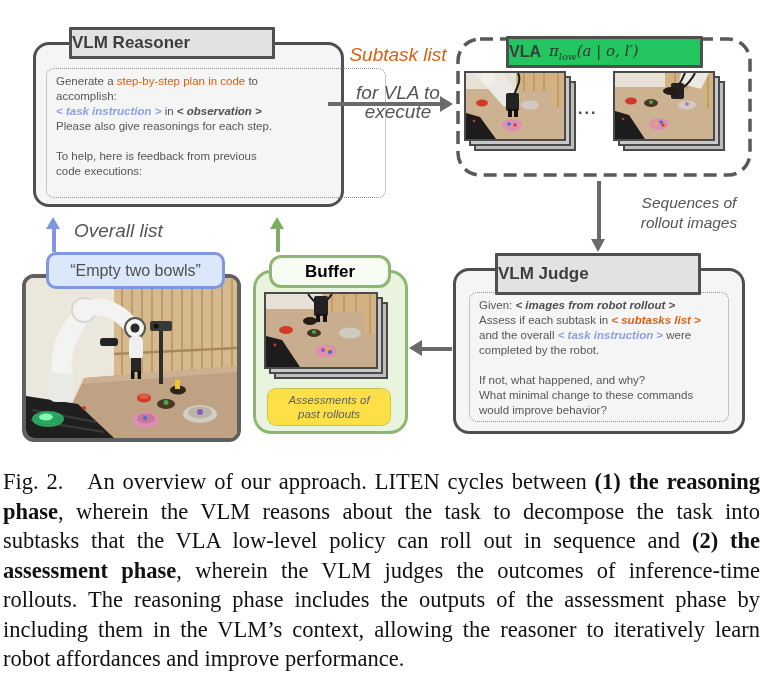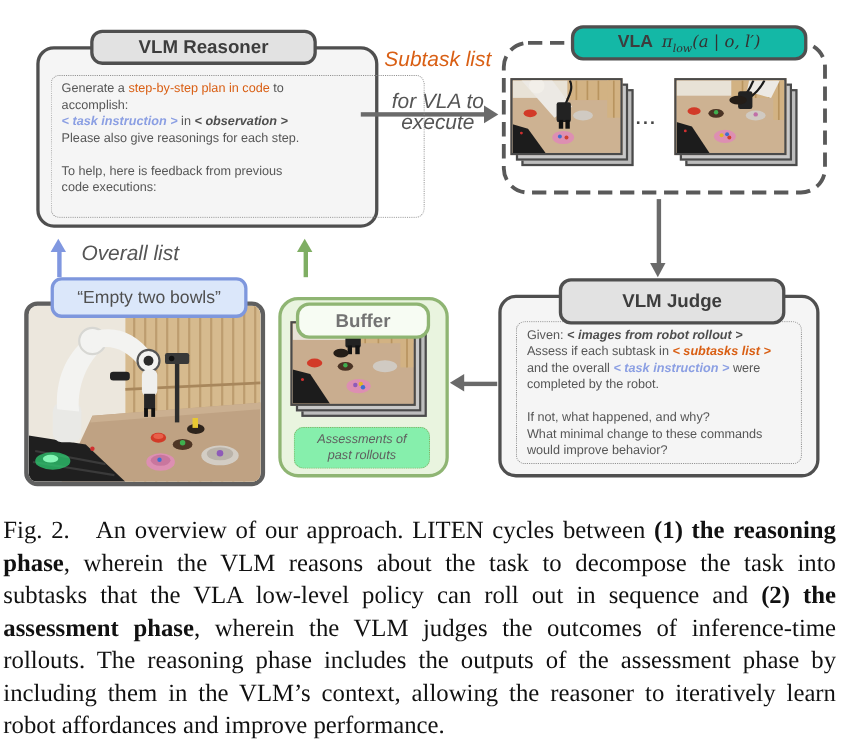--- a/index.html
+++ b/index.html
@@ -1,39 +1,39 @@
 <!DOCTYPE html>
 <html><head>
 <meta charset="utf-8">
 <style>
   html,body{margin:0;padding:0;background:#fff;}
   #fig{position:relative;width:765px;height:682px;background:#fff;font-family:"Liberation Sans",sans-serif;overflow:hidden;}
   .abs{position:absolute;}
 
   
   .gbox{position:absolute;border:3.5px solid #4f4f4f;border-radius:16px;background:#f5f5f5;box-sizing:border-box;}
-  .gtab{position:absolute;border:3.5px solid #4f4f4f;border-radius:11px;background:#e2e2e2;box-sizing:border-box;
-        display:flex;align-items:center;justify-content:center;font-weight:bold;font-size:17px;color:#3d3d3d;z-index:4;margin-left:13px;}
+  .gtab{position:absolute;border:3.5px solid #4f4f4f;border-radius:1px;background:#e2e2e2;box-sizing:border-box;
+        display:flex;align-items:center;font-weight:bold;font-size:17px;color:#3d3d3d;z-index:4;}
   .prompt{position:absolute;border:1.5px dotted #8f8f8f;border-radius:8px;box-sizing:border-box;
           padding:5px 9px;font-size:11.5px;line-height:15px;color:#565656;white-space:pre-wrap;z-index:3;}
 
   
   .seg-plain{}
   .seg-bold{font-weight:bold;}
   .seg-orange{color:#d95f14;}
   .seg-orange-bi{color:#d95f14;font-weight:bold;font-style:italic;}
   .seg-blue-bi{color:#8b9fe3;font-weight:bold;font-style:italic;}
   .seg-dark-bi{color:#4e4e4e;font-weight:bold;font-style:italic;}
   .seg-green-bi{color:#6fa24f;font-weight:bold;font-style:italic;}
 
   
   .buffer-box{position:absolute;border:3.5px solid #8fb573;border-radius:18px;background:#e9f4df;box-sizing:border-box;}
   .buffer-tab{position:absolute;border:3.5px solid #8fb573;border-radius:12px;background:#f7fcf3;box-sizing:border-box;
-              display:flex;align-items:center;justify-content:center;font-weight:bold;font-size:17px;color:#737373;z-index:4;margin-top:20px;}
-  .buffer-note{position:absolute;border:1.5px dotted #86b066;border-radius:9px;background:#86efac;box-sizing:border-box;
+              display:flex;align-items:center;justify-content:center;font-weight:bold;font-size:17px;color:#000000;z-index:4;}
+  .buffer-note{position:absolute;border:1.5px dotted #86b066;border-radius:9px;background:#fde047;box-sizing:border-box;
                font-size:11.5px;line-height:14px;font-style:italic;color:#5f5f5f;text-align:center;
                display:flex;align-items:center;justify-content:center;white-space:pre-line;z-index:3;}
 
   
   .task-label{position:absolute;border:3px solid #7e97dd;border-radius:10px;background:#dbe7fa;box-sizing:border-box;
               display:flex;align-items:center;justify-content:center;font-size:16px;color:#4f4f4f;z-index:6;}
 
   
   .photo-frame{position:absolute;border:4px solid #5f5f5f;border-radius:12px;overflow:hidden;box-sizing:border-box;background:#ddd;z-index:5;}
   .deck{position:absolute;}
@@ -92,21 +92,21 @@
     <span>for VLA to
 execute</span>
   </div>
 
   <div class="shaft-h" style="left:328px;top:102px;width:114px;"></div>
   <div class="ah ah-right" style="left:440px;top:96px;"></div>
 
   <svg class="abs" style="left:455px;top:36px;" width="298" height="142">
     <rect x="3" y="3" width="292" height="136" rx="22" fill="none" stroke="#595959" stroke-width="3.5" stroke-dasharray="13 7"></rect>
   </svg>
-  <div class="gtab" style="left:506px;top:23px;width:215px;height:32px;background:#14b8a6;">
+  <div class="gtab" style="left:506px;top:36px;width:197px;height:32px;background:#22c55e;">
     <span class="vla-name">VLA</span>
     <span class="math"><span>π</span><sub>low</sub><span>(a | o, l′)</span></span>
   </div>
 
   <div class="deck" style="left:464px;top:71px;width:112px;height:80px;">
     <div class="layer" style="left:10px;top:10px;width:102px;height:70px;"></div>
     <div class="layer" style="left:5px;top:5px;width:102px;height:70px;background:#c8c8c8;"></div>
     <div class="front" style="width:102px;height:70px;">
       <svg width="98" height="66" viewBox="0 0 98 66">
         <rect width="98" height="66" fill="#cdb292"></rect>
@@ -164,20 +164,22 @@
         <circle cx="46" cy="49" r="1.8" fill="#3f6fd0"></circle>
         <circle cx="48" cy="52" r="1.8" fill="#d04030"></circle>
         <polygon points="0,38 14,42 30,66 0,66" fill="#1c1c1c"></polygon>
         <circle cx="8" cy="46" r="1.3" fill="#d03030"></circle>
       </svg>
     </div>
   </div>
 
   <div class="shaft-v" style="left:597px;top:181px;height:60px;"></div>
   <div class="ah ah-down" style="left:591px;top:239px;"></div>
+  <div class="flabel center" style="left:614px;top:193px;width:150px;font-size:15.5px;line-height:20px;">Sequences of
+rollout images</div>
 
   <div class="ah ah-up-blue" style="left:46px;top:217px;"></div>
   <div class="shaft-v shaft-blue" style="left:52px;top:228px;height:24px;"></div>
   <div class="flabel" style="left:74px;top:221px;">Overall list</div>
 
   <div class="ah ah-up-green" style="left:270px;top:217px;"></div>
   <div class="shaft-v shaft-green" style="left:276px;top:228px;height:24px;"></div>
 
   <div class="photo-frame" style="left:22px;top:274px;width:219px;height:168px;">
     <svg width="211" height="160" viewBox="0 0 211 160">

